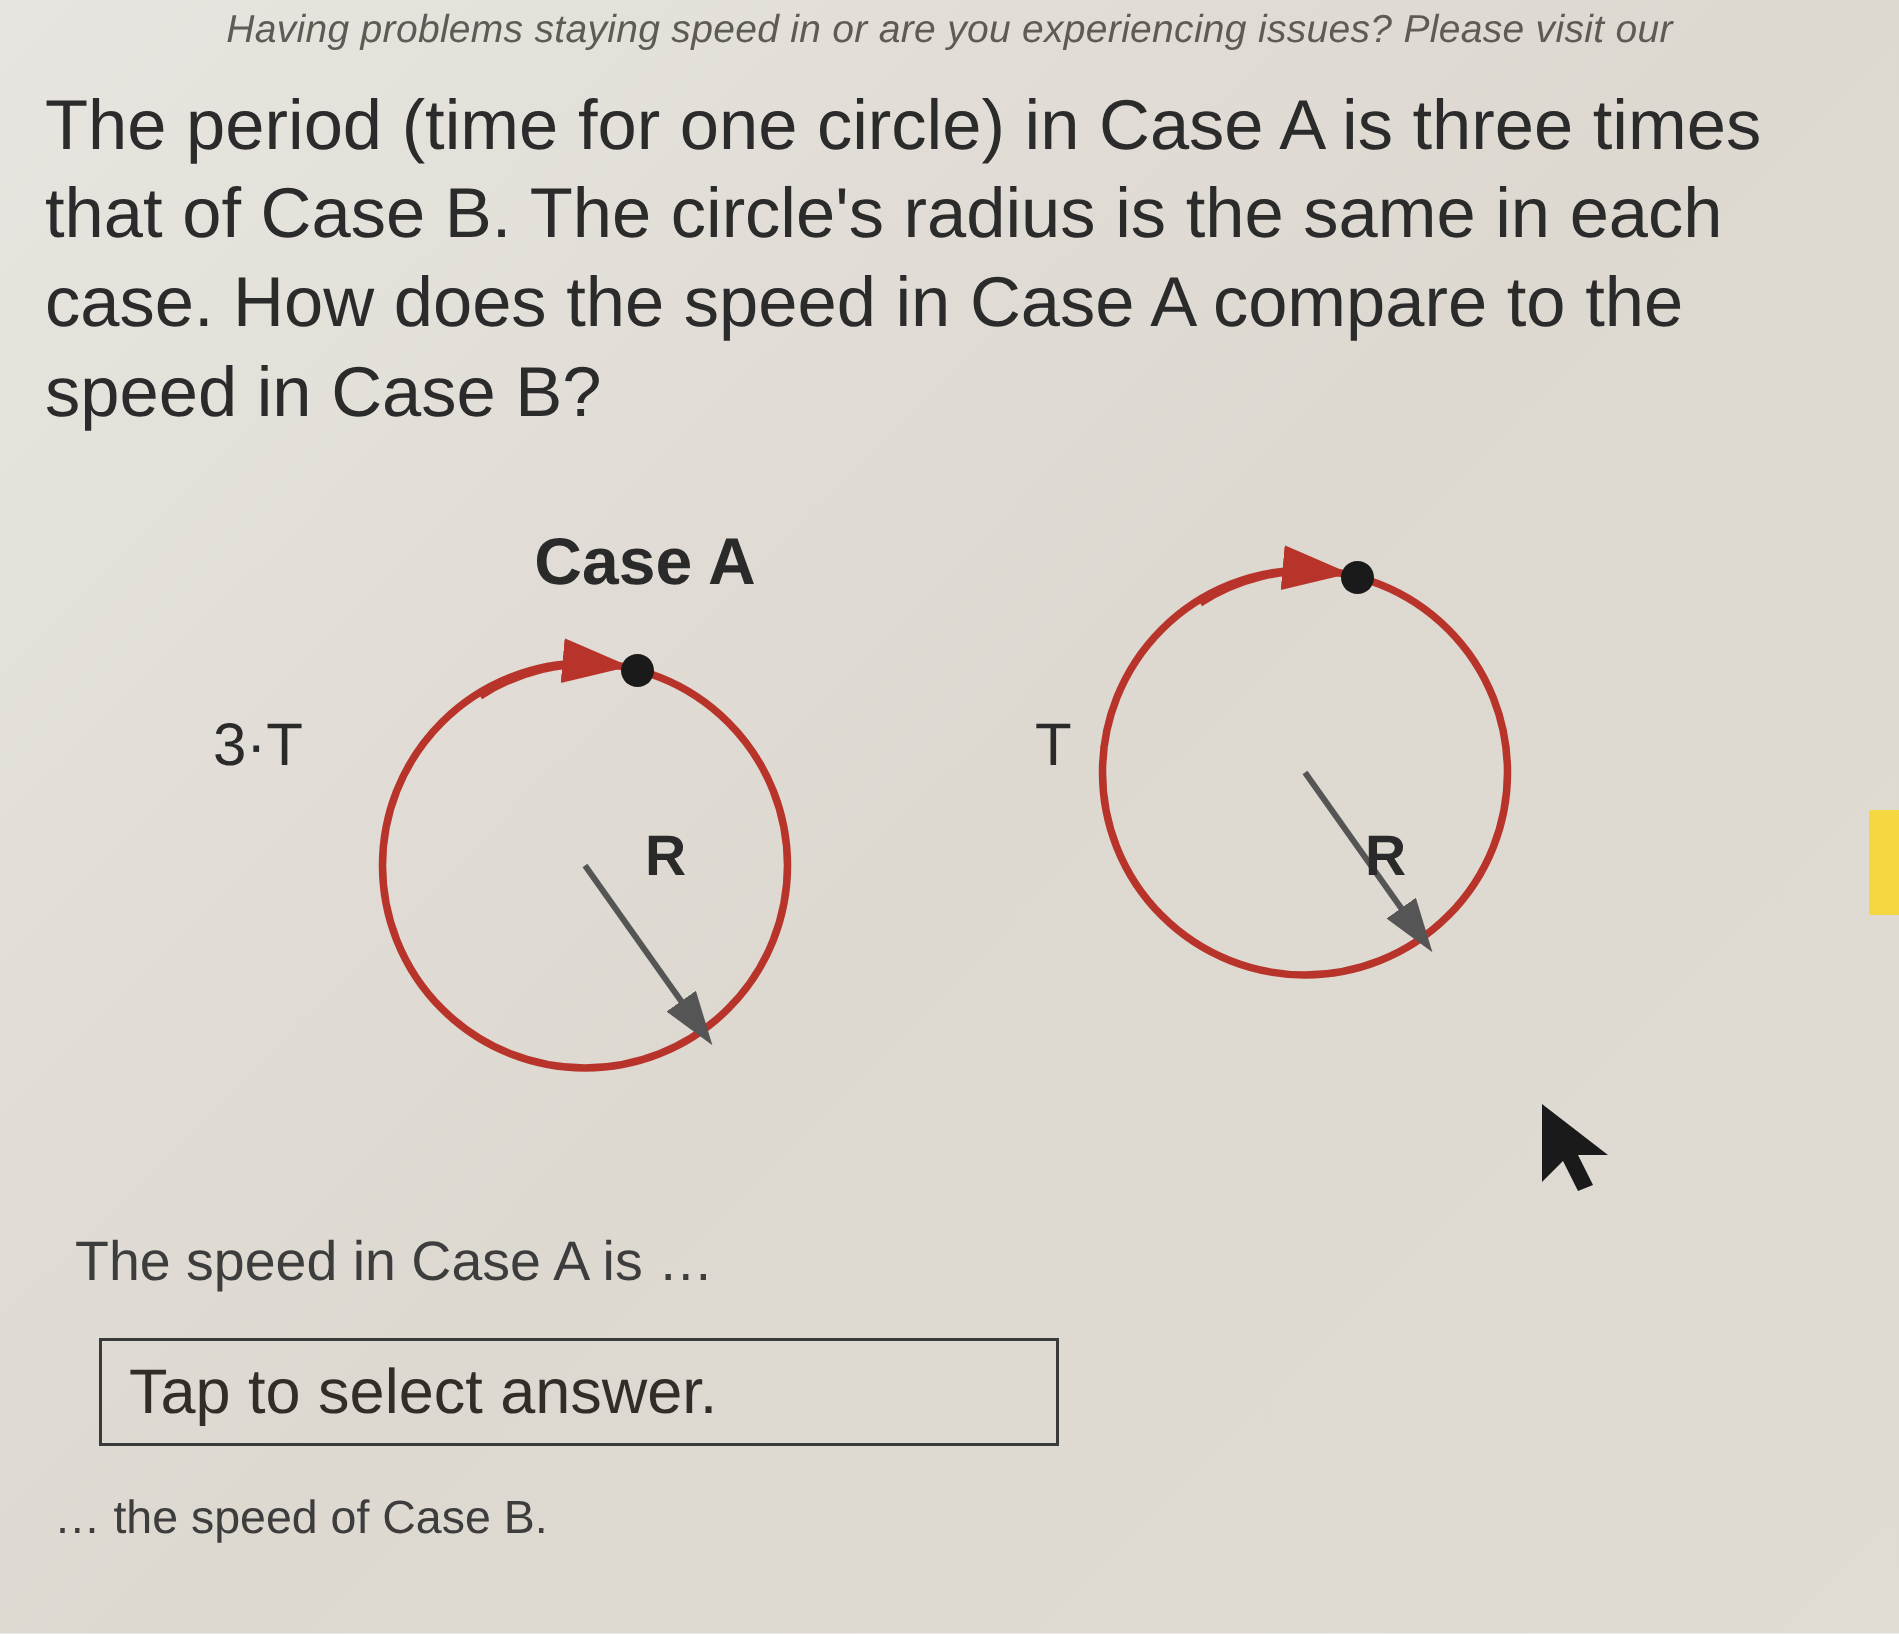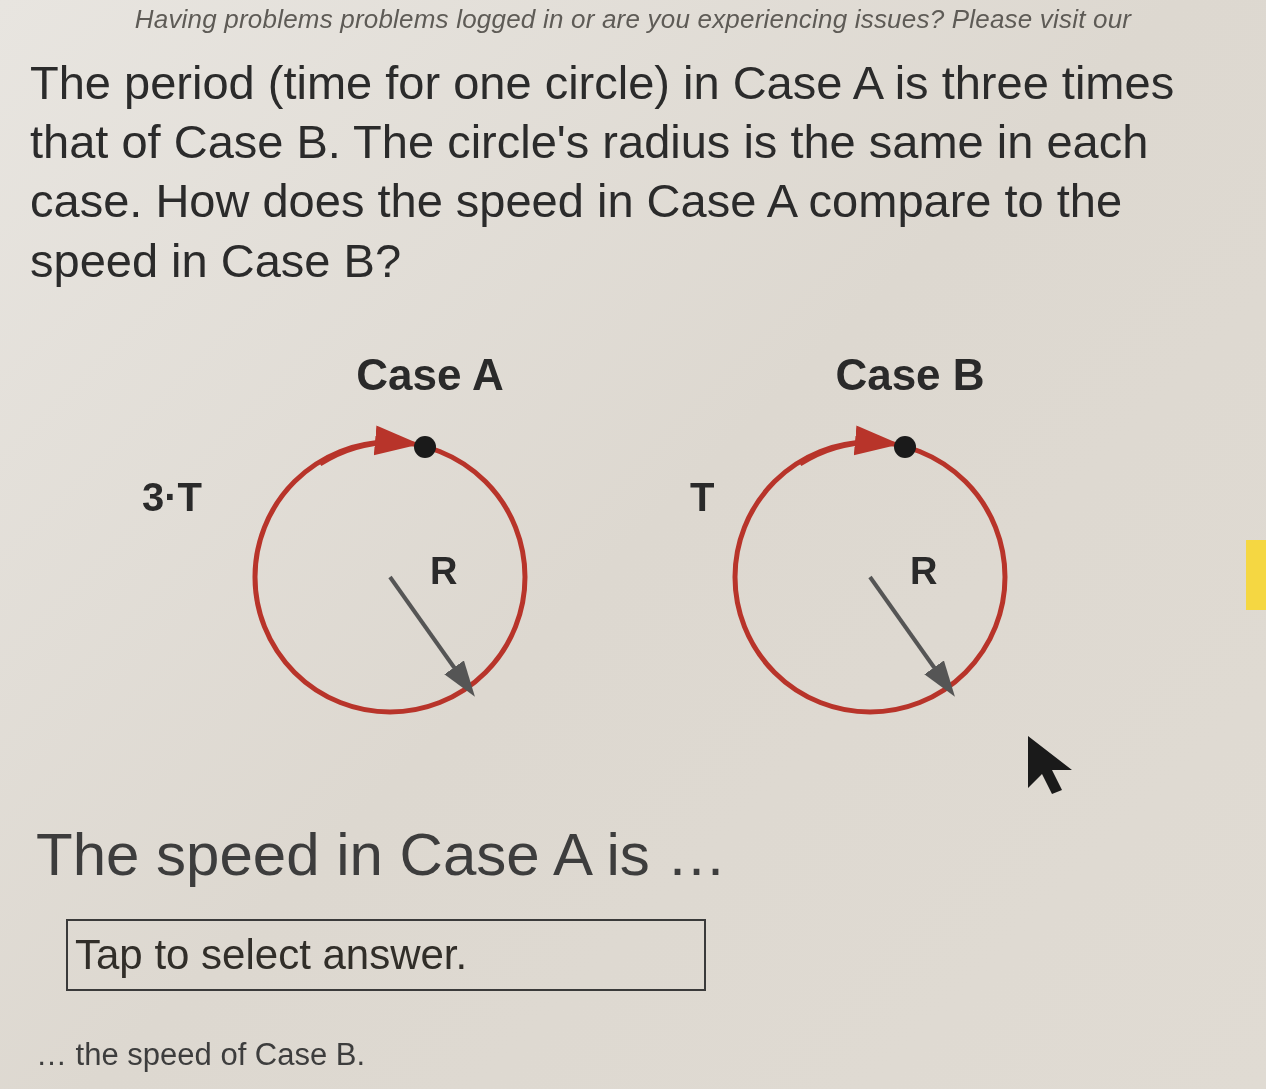--- a/index.html
+++ b/index.html
@@ -48,21 +48,21 @@
       text-align: center;
       margin-bottom: 12px;
       margin-left: 60px;
     }
     .circle-svg {
       display: block;
     }
     .period-label {
       position: absolute;
       font-size: 40px;
-      font-weight: 700;
+      font-weight: 400;
       color: #2a2a2a;
     }
     .period-a { left: -58px; top: 125px; }
     .period-b { left: 10px; top: 125px; }
     .r-label {
       position: absolute;
       font-size: 38px;
       font-weight: 700;
       color: #2a2a2a;
     }
@@ -71,53 +71,54 @@
       left: 1020px;
       top: 382px;
     }
     .answer-section {
       position: absolute;
       left: 36px;
       top: 820px;
       width: 1100px;
     }
     .answer-line1 {
-      font-size: 60px;
+      font-size: 37px;
       color: #3d3d3d;
       margin-bottom: 30px;
+      margin-left: 14px;
     }
     .answer-select {
       border: 2px solid #3a3a3a;
-      padding: 10px 7px;
+      padding: 10px 18px;
       width: 640px;
       font-size: 42px;
       color: #312e29;
       background: transparent;
       cursor: pointer;
-      margin-bottom: 46px;
+      margin-bottom: 30px;
       margin-left: 30px;
     }
     .answer-line2 {
       font-size: 31px;
       color: #3d3d3d;
     }
     .side-tab {
       position: absolute;
       right: 0;
       top: 540px;
       width: 20px;
       height: 70px;
       background: #f5d742;
     }
   </style>
 </head>
 <body>
 
 <div class="banner">
-  <span>Having problems problems logged in or are you experiencing issues? Please visit our</span>
+  <span>Having problems staying speed in or are you experiencing issues? Please visit our</span>
 </div>
 
 <div class="question">The period (time for one circle) in Case A is three times that of Case B. The circle's radius is the same in each case. How does the speed in Case A compare to the speed in Case B?</div>
 
 <div class="diagram-area">
 
   <div class="case-block case-a">
     <div class="case-title">Case A</div>
     <div class="period-label period-a">3·T</div>
     <svg class="circle-svg" width="360" height="320">
@@ -134,21 +135,20 @@
       <path d="M120,52 A135,135 0 0,1 205,31" fill="none" stroke="#b8342a" stroke-width="5" marker-end="url(#arrowA)"></path>
 
       <circle cx="225" cy="35" r="11" fill="#1a1a1a"></circle>
 
       <line x1="190" y1="165" x2="268" y2="275" stroke="#555" stroke-width="4" marker-end="url(#arrowRA)"></line>
     </svg>
     <div class="r-label" style="left:230px; top:200px;">R</div>
   </div>
 
   <div class="case-block case-b">
-    <div class="case-title">Case B</div>
     <div class="period-label period-b">T</div>
     <svg class="circle-svg" width="360" height="320">
       <defs>
         <marker id="arrowB" markerWidth="10" markerHeight="10" refX="6" refY="3" orient="auto">
           <path d="M0,0 L0,6 L9,3 z" fill="#b8342a"></path>
         </marker>
         <marker id="arrowRB" markerWidth="10" markerHeight="10" refX="6" refY="3" orient="auto">
           <path d="M0,0 L0,6 L9,3 z" fill="#555"></path>
         </marker>
       </defs>

